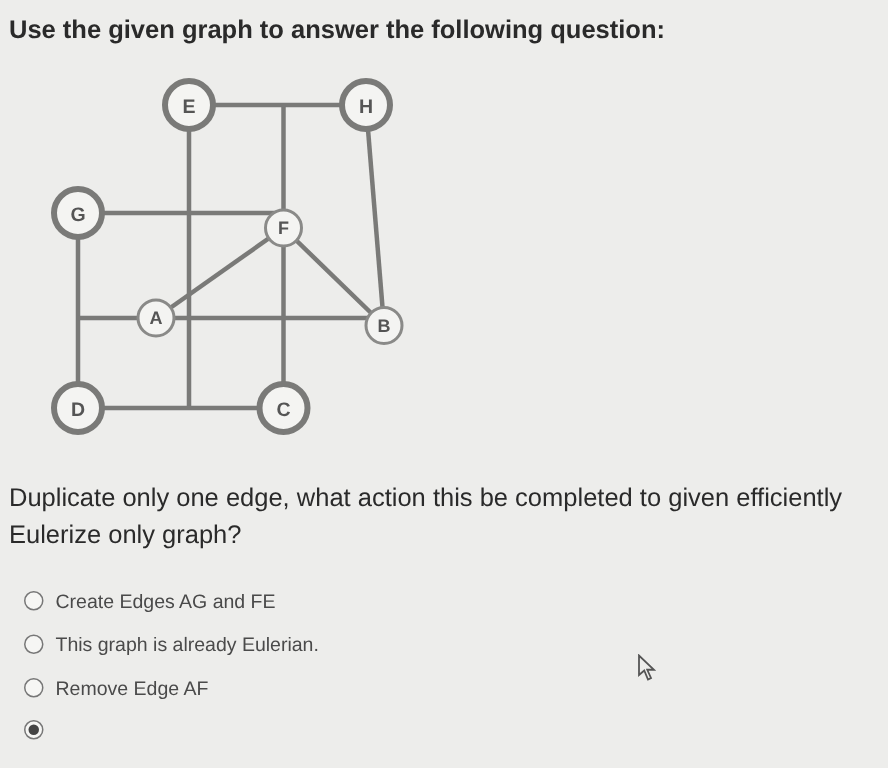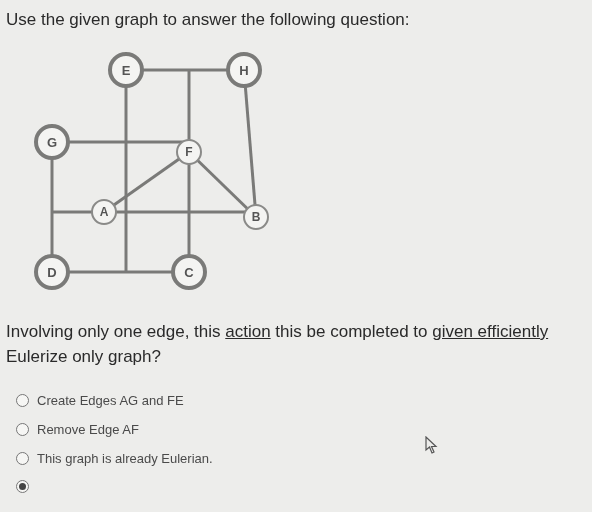--- a/index.html
+++ b/index.html
@@ -8,21 +8,21 @@
     height: 512px;
     background: #ededeb;
     font-family: -apple-system, BlinkMacSystemFont, "Segoe UI", Arial, sans-serif;
     color: #3a3a3a;
     padding: 8px 8px 8px 4px;
     overflow: hidden;
     position: relative;
   }
   .question-title {
     font-size: 17px;
-    font-weight: 400;
+    font-weight: 700;
     color: #2a2a2a;
     margin: 2px 0 12px 2px;
   }
   .graph-area {
     position: relative;
     width: 280px;
     height: 260px;
     margin-left: 20px;
   }
   .graph-area svg { position: absolute; top: 0; left: 0; }
@@ -43,21 +43,21 @@
     border: 2px solid #8a8a88;
     display: flex; align-items: center; justify-content: center;
     font-size: 12px; font-weight: 600; color: #555;
   }
   .subquestion {
     font-size: 17px;
     color: #2a2a2a;
     margin: 18px 4px 0 2px;
     line-height: 1.45;
   }
-  .underline { text-decoration: underline; }
+  .underline { }
   .options {
     margin-top: 24px;
     margin-left: 12px;
   }
   .option-row {
     display: flex;
     align-items: center;
     gap: 8px;
     margin-bottom: 14px;
     font-size: 13px;
@@ -113,35 +113,35 @@
   <div class="node-big" style="left:10px; top:82px;">G</div>
   <div class="node-big" style="left:10px; top:212px;">D</div>
   <div class="node-big" style="left:147px; top:212px;">C</div>
 
   <div class="node-small" style="left:152px; top:97px;">F</div>
   <div class="node-small" style="left:67px; top:157px;">A</div>
   <div class="node-small" style="left:219px; top:162px;">B</div>
 </div>
 
 <div class="subquestion">
-  <span>Involving only one edge, this </span><span class="underline">action</span><span> this be completed to </span><span class="underline">given efficiently</span><span> Eulerize only graph?</span>
+  <span>Duplicate only one edge, what </span><span class="underline">action</span><span> this be completed to </span><span class="underline">given efficiently</span><span> Eulerize only graph?</span>
 </div>
 
 <div class="options">
   <div class="option-row">
     <span class="radio"></span>
     <span>Create Edges AG and FE</span>
   </div>
   <div class="option-row">
     <span class="radio"></span>
-    <span>Remove Edge AF</span>
+    <span>This graph is already Eulerian.</span>
   </div>
   <div class="option-row">
     <span class="radio"></span>
-    <span>This graph is already Eulerian.</span>
+    <span>Remove Edge AF</span>
   </div>
   <div class="option-row">
     <span class="radio selected"></span>
   </div>
 </div>
 
 <svg class="cursor" viewBox="0 0 14 18">
   <path d="M1 1 L1 14 L4.5 11 L7 17 L9 16 L6.5 10.5 L11 10.5 Z" fill="none" stroke="#555" stroke-width="1.2"></path>
 </svg>
 

